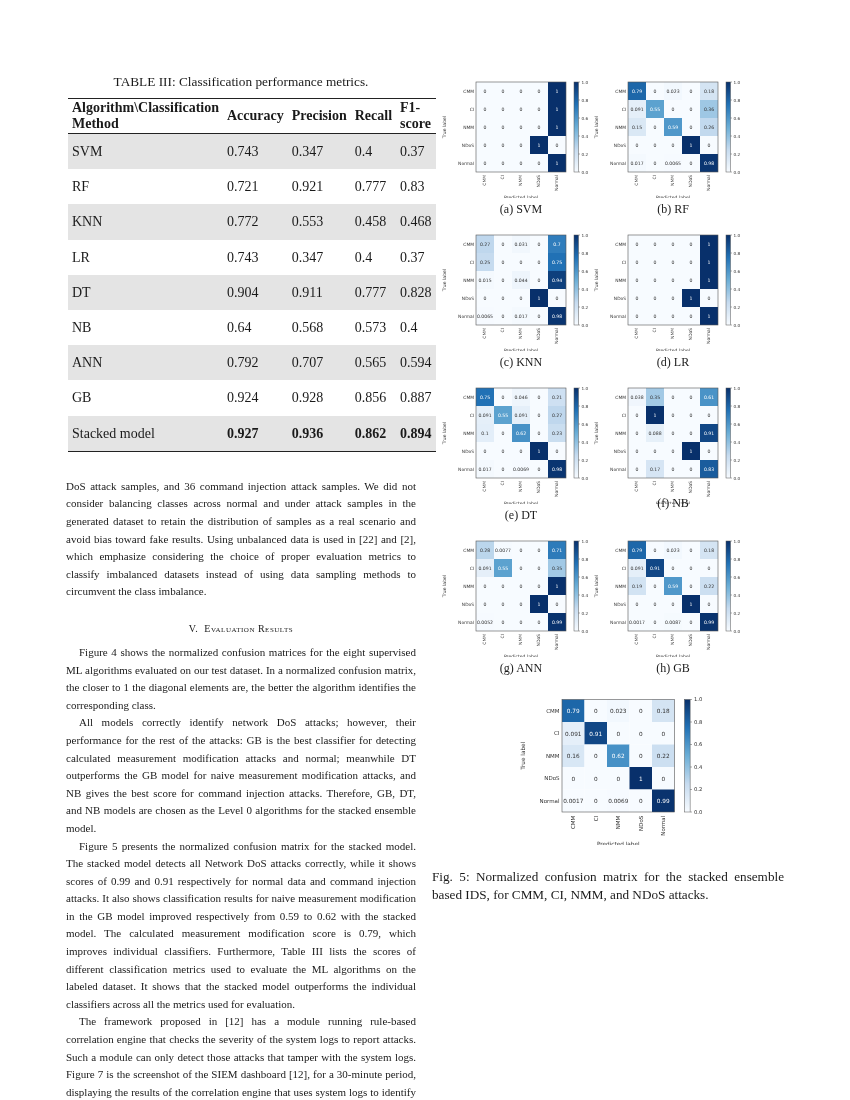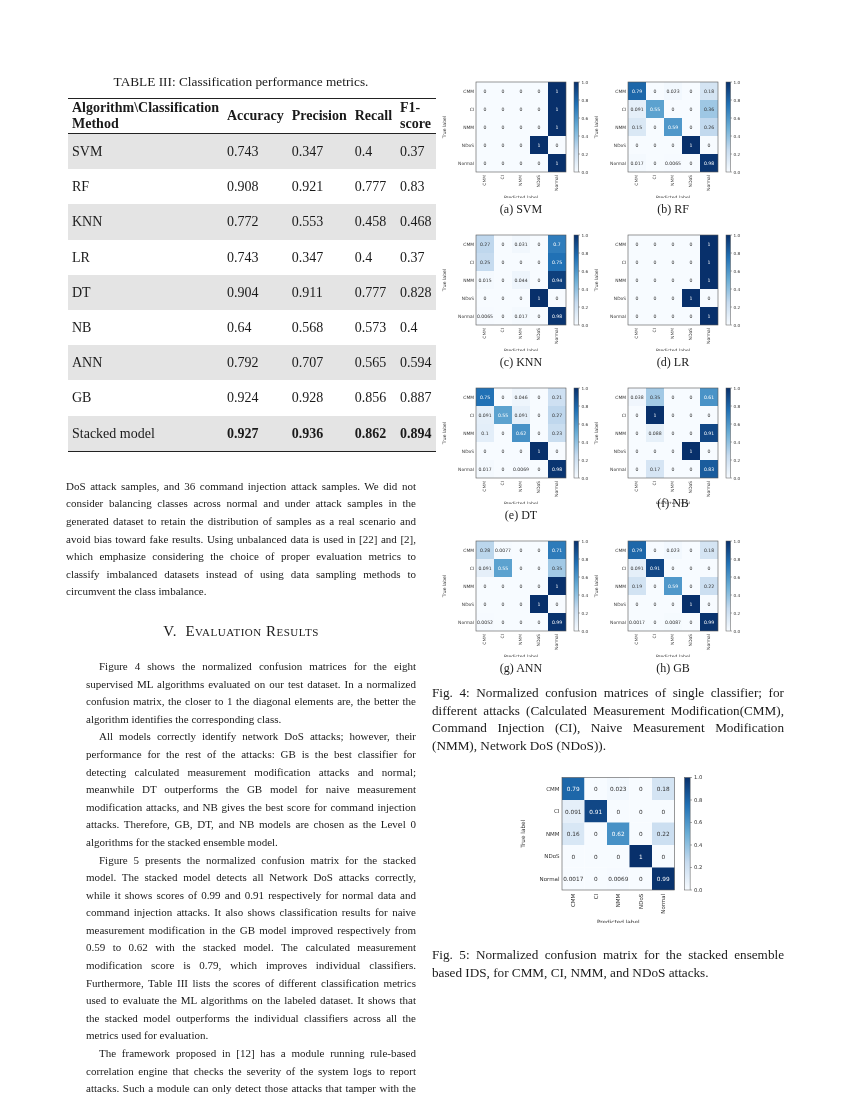--- a/index.html
+++ b/index.html
@@ -10,22 +10,22 @@
 
   .table-caption { text-align:center; font-size:13.3px; margin:12px 0 8px 0; }
   table.metrics { width:346px; margin-left:2px; border-collapse:collapse; font-size:14px; }
   table.metrics thead th { font-weight:bold; text-align:left; padding:1px 4px; border-top:1.6px solid #222; border-bottom:1px solid #222; }
   table.metrics td { padding:12px 4px; line-height:11.2px; }
   table.metrics tbody tr:nth-child(odd) td { background:#e4e4e4; }
   table.metrics tbody tr:last-child td { border-bottom:1.6px solid #222; }
   table.metrics tr.best td.num { font-weight:bold; }
 
   p.body { font-size:11px; line-height:17.6px; text-align:justify; margin:0; hyphens:manual;font-family:Liberation Serif, serif; }
-  p.indent { text-indent:13px;margin-left:20px; }
-  .section-head { text-align:center; font-size:15px; letter-spacing:0.5px; margin:22px 0 18px 0; font-variant:small-caps; }
+  p.indent { text-indent:13px; }
+  .section-head { text-align:center; font-size:10px; letter-spacing:0.5px; margin:22px 0 10px 0; font-variant:small-caps; }
   .section-head .num { font-variant:normal; }
 
   .grid { position:relative; width:352px; }
   .cm-cell { position:absolute; width:170px; }
   .sub-caption { position:absolute; font-size:12px; text-align:center; width:150px; }
 
   .fig-caption { font-size:13.2px; line-height:17.6px; text-align:justify; }
   svg text { font-family:"DejaVu Sans", sans-serif; }
 </style>
 </head>
@@ -46,21 +46,21 @@
     <tbody id="metrics-body">
         <tr>
           <td>SVM</td>
           <td class="num">0.743</td>
           <td class="num">0.347</td>
           <td class="num">0.4</td>
           <td class="num">0.37</td>
         </tr>
         <tr>
           <td>RF</td>
-          <td class="num">0.908</td>
+          <td class="num">0.721</td>
           <td class="num">0.921</td>
           <td class="num">0.777</td>
           <td class="num">0.83</td>
         </tr>
         <tr>
           <td>KNN</td>
           <td class="num">0.772</td>
           <td class="num">0.553</td>
           <td class="num">0.458</td>
           <td class="num">0.468</td>
@@ -816,21 +816,20 @@
           <line x1="142.5" y1="60" x2="144" y2="60" stroke="#555" stroke-width="0.5"></line>
           <text x="145.5" y="61.5" font-size="4.2" fill="#333">0.4</text>
           <line x1="142.5" y1="42" x2="144" y2="42" stroke="#555" stroke-width="0.5"></line>
           <text x="145.5" y="43.5" font-size="4.2" fill="#333">0.6</text>
           <line x1="142.5" y1="24" x2="144" y2="24" stroke="#555" stroke-width="0.5"></line>
           <text x="145.5" y="25.5" font-size="4.2" fill="#333">0.8</text>
           <line x1="142.5" y1="6" x2="144" y2="6" stroke="#555" stroke-width="0.5"></line>
           <text x="145.5" y="7.5" font-size="4.2" fill="#333">1.0</text>
         </svg><div class="sub-caption" style="left: 10px; top: 126px;">(h) GB</div></div>
     </div>
-  <div class="fig-caption" style="margin-top:8px;">Fig. 4: Normalized confusion matrices of single classifier; for different attacks (Calculated Measurement Modification(CMM), Command Injection (CI), Naive Measurement Modification (NMM), Network DoS (NDoS)).</div>
   <div id="fig5" style="position:relative;height:160px;margin-top:16px;">
       <div style="position: absolute; left: 80px; top: 0px;"><svg width="212.5" height="152.5" viewBox="0 0 212.5 152.5">
           <rect x="50" y="7.5" width="22.5" height="22.5" fill="rgb(29,103,169)"></rect>
           <text x="61.25" y="21" text-anchor="middle" font-size="5.75" fill="#ffffff">0.79</text>
           <rect x="72.5" y="7.5" width="22.5" height="22.5" fill="rgb(247,251,255)"></rect>
           <text x="83.75" y="21" text-anchor="middle" font-size="5.75" fill="#333">0</text>
           <rect x="95" y="7.5" width="22.5" height="22.5" fill="rgb(242,248,254)"></rect>
           <text x="106.25" y="21" text-anchor="middle" font-size="5.75" fill="#333">0.023</text>
           <rect x="117.5" y="7.5" width="22.5" height="22.5" fill="rgb(247,251,255)"></rect>
           <text x="128.75" y="21" text-anchor="middle" font-size="5.75" fill="#333">0</text>

